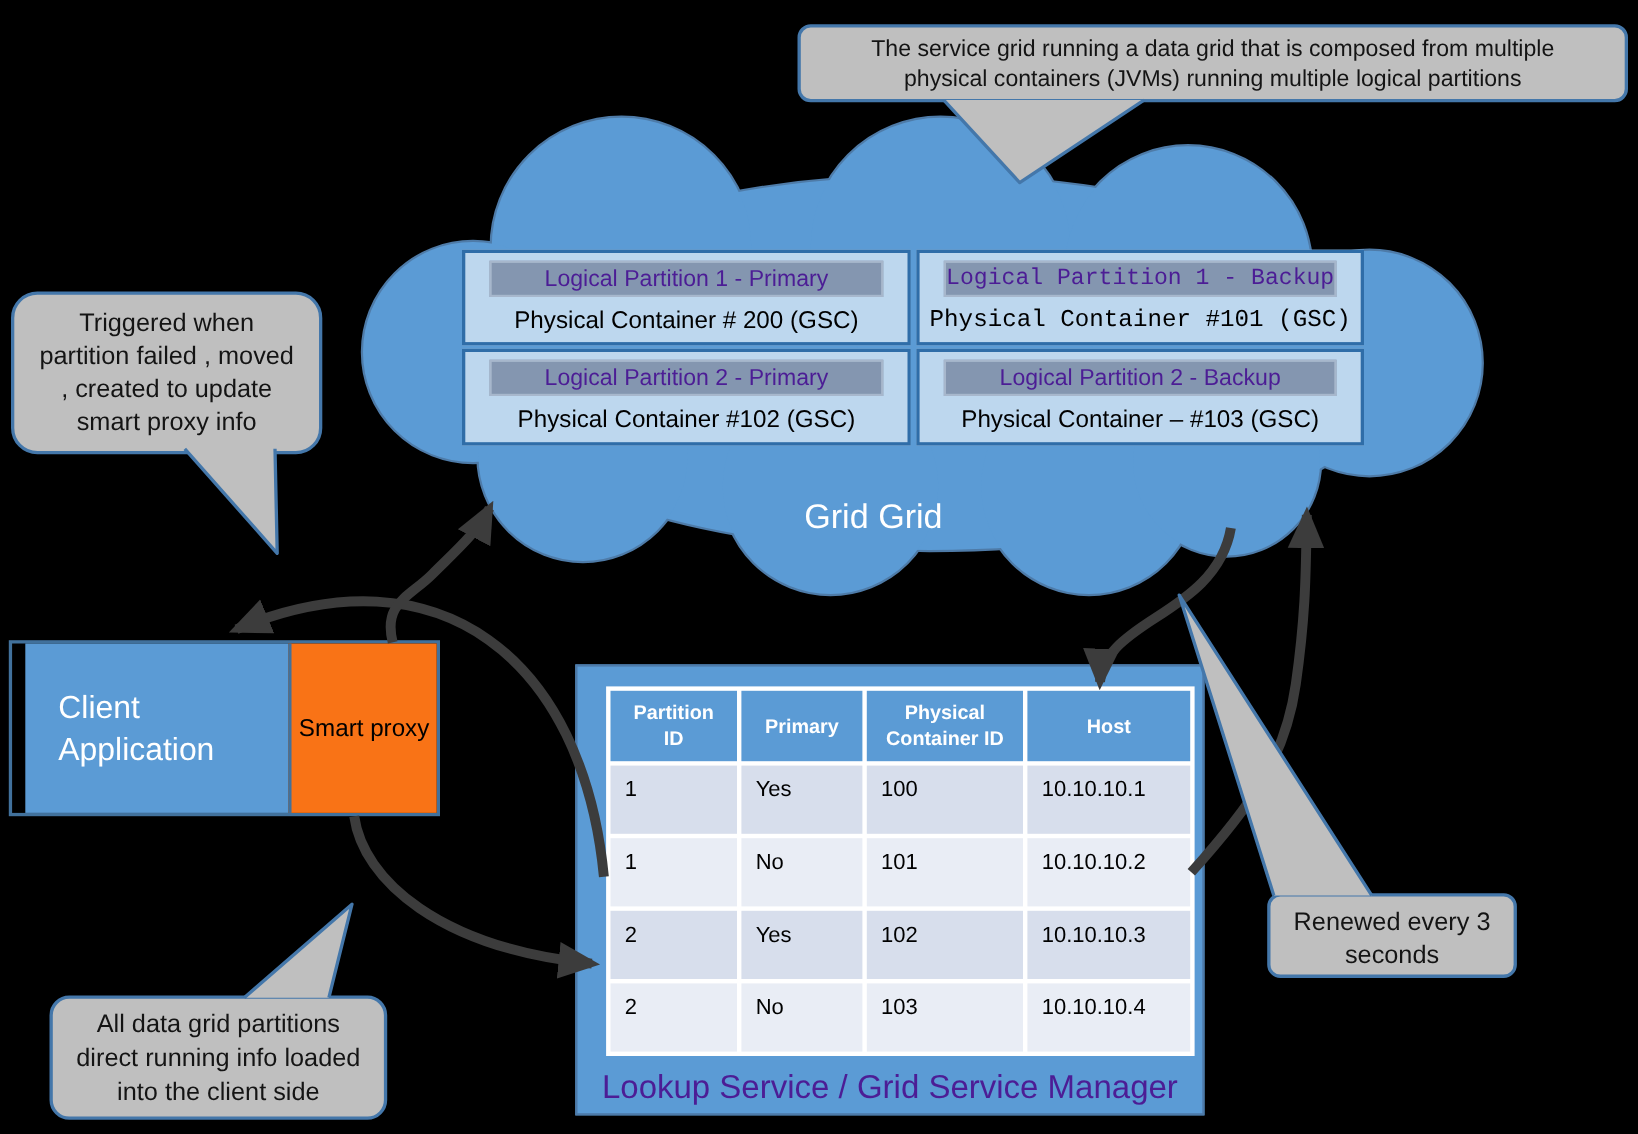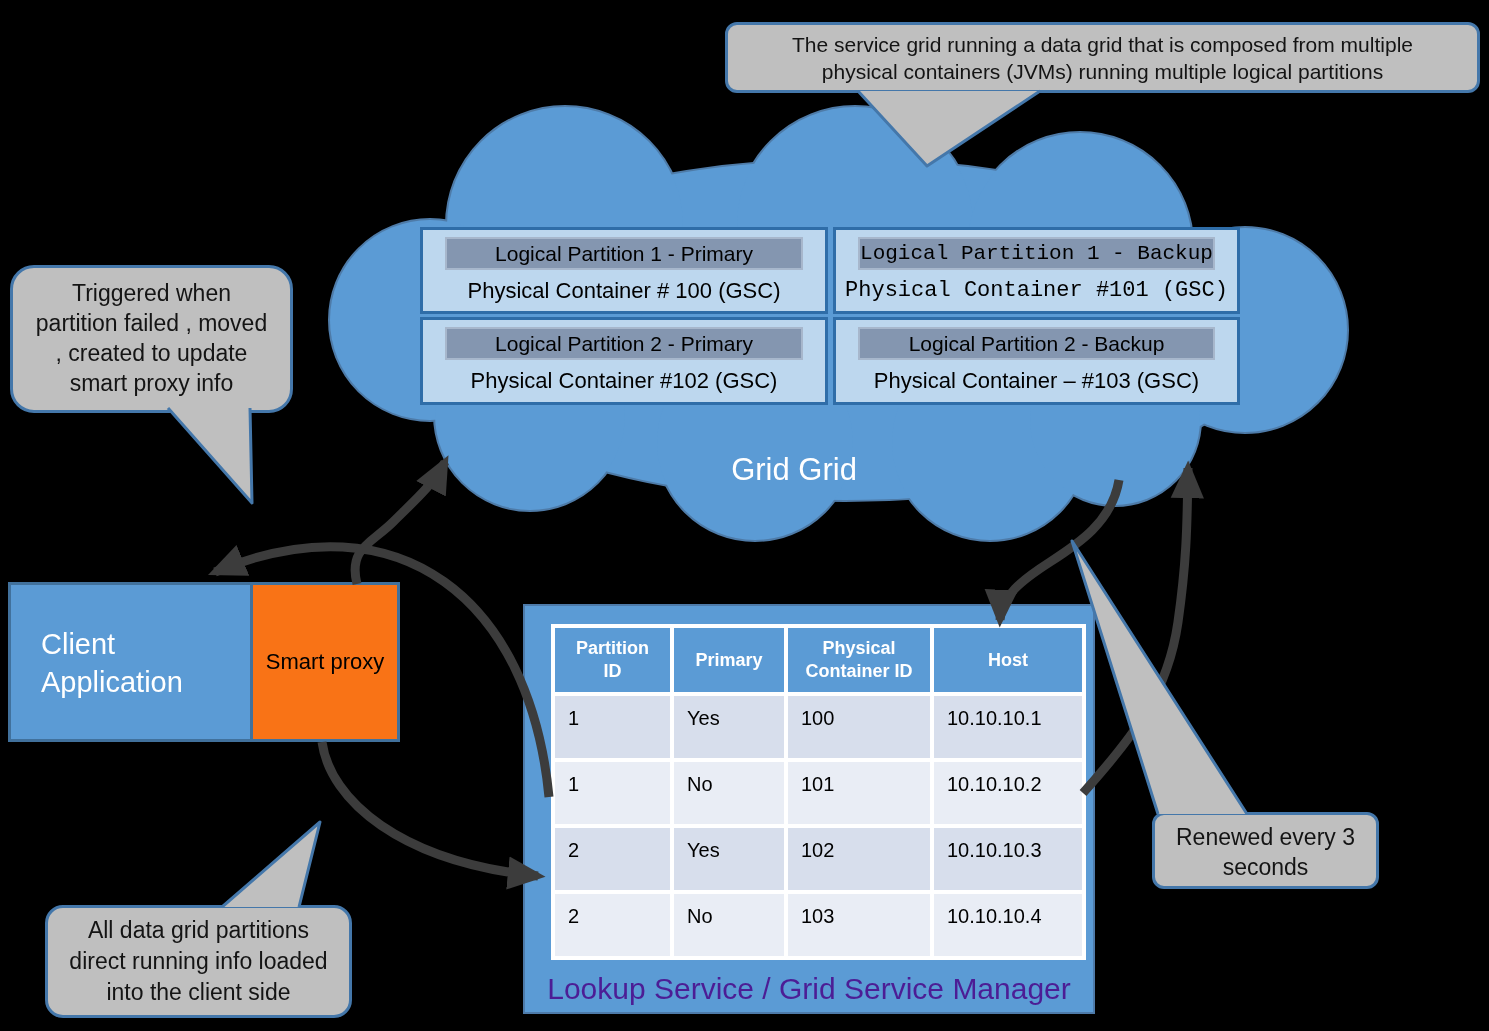--- a/index.html
+++ b/index.html
@@ -18,26 +18,26 @@
 
   
   .datagrid-label { left:694px; top:452px; width:200px; text-align:center; color:#fff; font-size:31px; z-index:2; }
 
   
   .pbox { position:absolute; background:#BDD7EE; border:3px solid #2F6DA8; z-index:2; }
   .pbox.tl { left:420px; top:227px; width:408px; height:87px; }
   .pbox.tr { left:833px; top:227px; width:407px; height:87px;font-family:Liberation Mono, monospace; }
   .pbox.bl { left:420px; top:317px; width:408px; height:88px; }
   .pbox.br { left:833px; top:317px; width:407px; height:88px; }
-  .phead { margin:7px 22px 0; height:33px; background:#8496B0; border:2px solid #A7B7CC; color:#000000;
+  .phead { margin:7px 22px 0; height:33px; background:#8496B0; border:2px solid #A7B7CC; color:#4c1d95;
            text-align:center; font-size:21px; line-height:29px; }
   .pbody { text-align:center; font-size:22px; line-height:41px; color:#000; }
 
   
-  .client-box { left:8px; top:582px; width:392px; height:160px; border:3px solid #41719C; display:flex; z-index:2; }
+  .client-box { left:8px; top:582px; width:392px; height:160px; border:3px solid #41719C; display:flex; z-index:2;padding-left:12px; }
   .client-app { width:239px; background:#5B9BD5; color:#fff; font-size:29px; line-height:38px; padding:40px 0 0 30px; }
   .smart-proxy { flex:1; background:#f97316; color:#000; font-size:22px; line-height:38px; border-left:3px solid #41719C;
                  display:flex; align-items:center; justify-content:center; text-align:center; }
 
   
   .lookup { left:523px; top:604px; width:572px; height:410px; background:#5B9BD5; border:2px solid #4D7AA9; z-index:2; }
   .ltable { position:absolute; left:26px; top:18px; width:535px; background:#fff; padding:4px; display:grid;
             grid-template-columns:115px 110px 142px 148px; grid-auto-rows:auto; gap:4px; }
   .hcell { background:#5B9BD5; color:#fff; font-weight:700; font-size:18px; line-height:23px; height:64px;
            display:flex; align-items:center; justify-content:center; text-align:center; padding:0 10px; }
@@ -75,21 +75,21 @@
       <circle cx="755" cy="442" r="98"></circle>
       <circle cx="990" cy="442" r="98"></circle>
       <circle cx="1115" cy="420" r="85"></circle>
     </g>
   </svg>
 
   <div class="abs datagrid-label">Grid Grid</div>
 
   <div class="pbox tl">
     <div class="phead">Logical Partition 1 - Primary</div>
-    <div class="pbody">Physical Container # 100 (GSC)</div>
+    <div class="pbody">Physical Container # 200 (GSC)</div>
   </div>
   <div class="pbox tr">
     <div class="phead">Logical Partition 1 - Backup</div>
     <div class="pbody">Physical Container #101 (GSC)</div>
   </div>
   <div class="pbox bl">
     <div class="phead">Logical Partition 2 - Primary</div>
     <div class="pbody">Physical Container #102 (GSC)</div>
   </div>
   <div class="pbox br">

